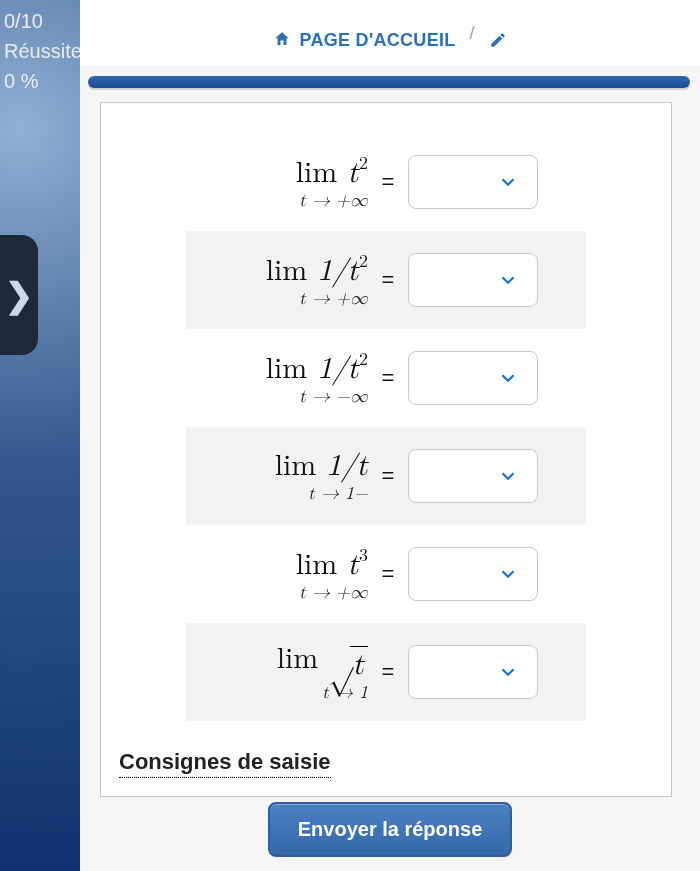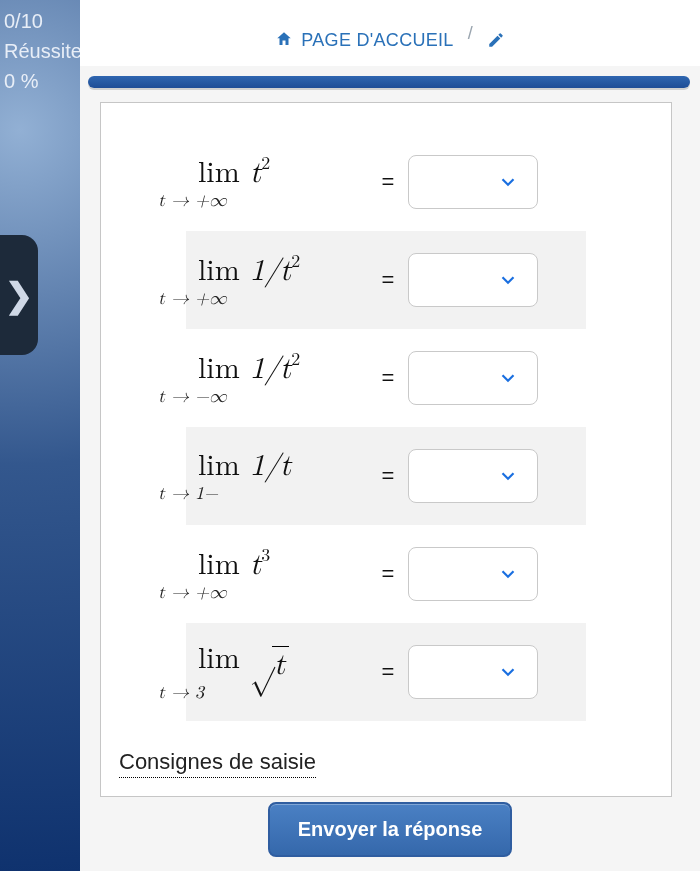--- a/index.html
+++ b/index.html
@@ -51,21 +51,21 @@
     align-items: center;
     justify-content: center;
     gap: 14px;
     font-size: 18px;
   }
   .topbar a {
     color: #2a71b8;
     text-decoration: none;
     display: inline-flex;
     gap: 8px;
-    font-weight: 400;
+    font-weight: 700;
     letter-spacing: 0.3px;
     margin-top: 14px;
   }
   .topbar .sep { color: #9aa5af; }
   .topbar svg { width: 18px; height: 18px; fill: #2a71b8; }
   .stripe {
     position: absolute;
     left: 88px;
     right: 10px;
     top: 76px;
@@ -92,21 +92,21 @@
     display: flex;
     align-items: center;
     height: 98px;
     padding: 0 12px;
   }
   .row.alt { background: #f2f2f2; }
   .expr {
     width: 170px;
     display: flex;
     flex-direction: column;
-    align-items: flex-start;
+    align-items: flex-end;
     font-family: "Cambria Math", "Latin Modern Math", Georgia, serif;
     color: #111;
   }
   .expr .top {
     font-size: 30px;
     display: inline-flex;
     align-items: baseline;
     gap: 10px;
   }
   .expr .top .lim { font-size: 30px; }
@@ -142,20 +142,21 @@
   }
   .select svg { width: 22px; height: 22px; stroke: #1a6fe0; stroke-width: 2.4; fill: none; }
   .instructions {
     margin-top: 28px;
     margin-left: 4px;
     font-size: 22px;
     color: #222;
     border-bottom: 1.5px dotted #000;
     display: inline-block;
     padding-bottom: 2px;
+    font-weight: bold;
   }
   .submit-wrap {
     position: absolute;
     left: 80px; right: 0;
     bottom: 14px;
     display: flex;
     justify-content: center;
   }
   .submit-btn {
     background: linear-gradient(#4a80c4, #3568ab);
@@ -286,21 +287,21 @@
       <div class="expr">
         <span class="top">
           <span class="lim">lim</span>
           <span class="func">
             <span class="sqrt-wrap">
                 <span class="sqrt-sign">√</span>
                 <span class="sqrt-arg">t</span>
               </span>
           </span>
         </span>
-        <span class="sub">t → 3</span>
+        <span class="sub">t → 1</span>
       </div>
       <div class="eq">=</div>
       <div class="select">
         <svg viewBox="0 0 24 24">
             <polyline points="6 9 12 15 18 9"></polyline>
           </svg>
       </div>
     </div>
 
   </div>

